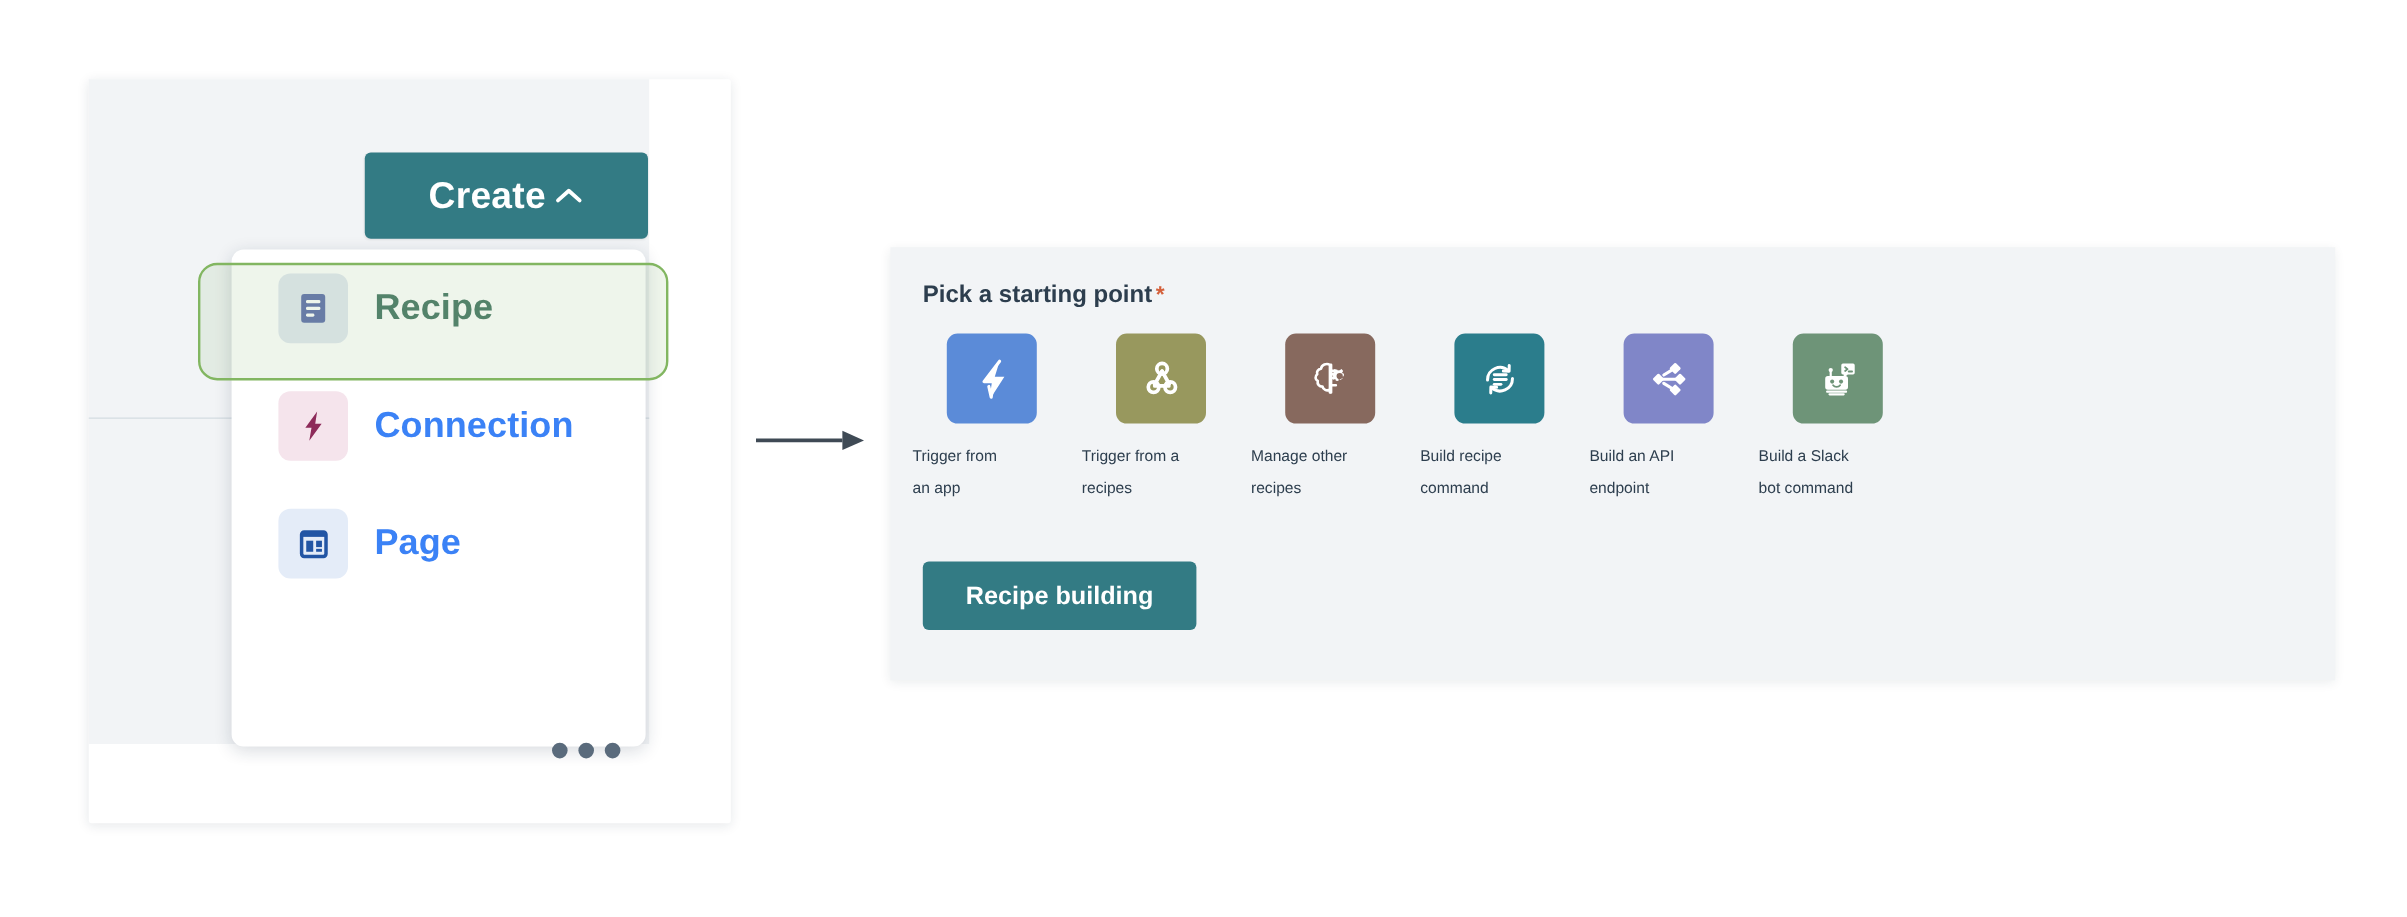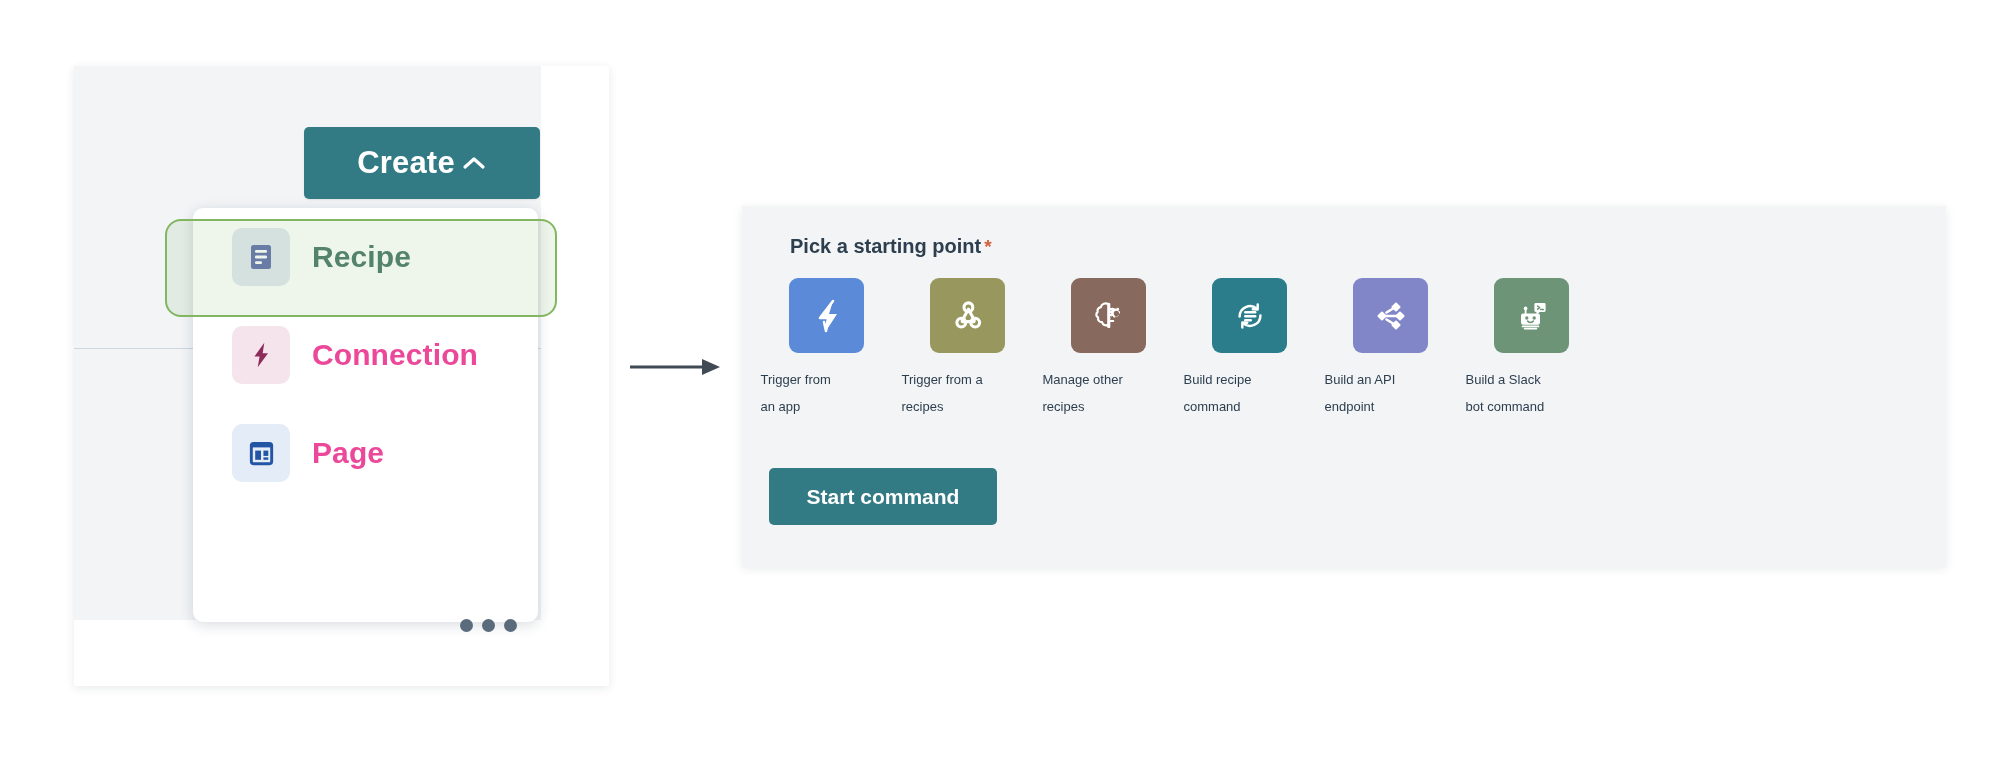--- a/index.html
+++ b/index.html
@@ -53,21 +53,21 @@
     display:flex;align-items:center;gap:22px;
     height:98px;padding-left:26px;box-sizing:border-box;
     cursor:pointer;
     margin-left:13px;
   }
   .menu-icon{
     width:58px;height:58px;border-radius:10px;
     display:flex;align-items:center;justify-content:center;flex:0 0 auto;
   }
   .menu-label{
-    font-size:30px;font-weight:bold;color:#ec4899;letter-spacing:.1px;
+    font-size:30px;font-weight:bold;color:#3b82f6;letter-spacing:.1px;
   }
   .menu-item.selected .menu-label{color:#4e7c6b;}
   
   #recipe-highlight{
     position:absolute;left:165px;top:219px;width:392px;height:98px;
     background:rgba(122,180,100,.13);
     border:2px solid #82b661;border-radius:16px;
     box-sizing:border-box;
     pointer-events:none;
   }
@@ -81,21 +81,21 @@
     position:absolute;left:630px;top:355px;width:92px;height:24px;
   }
   
   #right-panel{
     position:absolute;left:742px;top:206px;width:1204px;height:361px;
     background:#f2f4f6;
     box-shadow:0 2px 9px rgba(20,40,60,.09);
   }
   #pick-label{
     position:absolute;left:27px;top:29px;
-    font-size:20px;font-weight:bold;color:#2d3e4e;margin-left:21px;
+    font-size:20px;font-weight:bold;color:#2d3e4e;
   }
   #pick-label .req{color:#d4603b;font-size:19px;margin-left:3px;}
   #options-row{
     position:absolute;left:14px;top:56px;
     display:flex;align-items:flex-start;
   }
   .option{
     width:141px;
     display:flex;flex-direction:column;align-items:center;
     padding-top:14px;padding-bottom:18px;
@@ -317,15 +317,15 @@
       </div>
       <div class="opt-label">
         <span>Build a Slack</span><br>
         <span>bot command</span>
       </div>
     </div>
 
   </div>
 
   <div id="start-building">
-    <span>Start command</span>
+    <span>Recipe building</span>
   </div>
 </div>
 
 </body></html>

